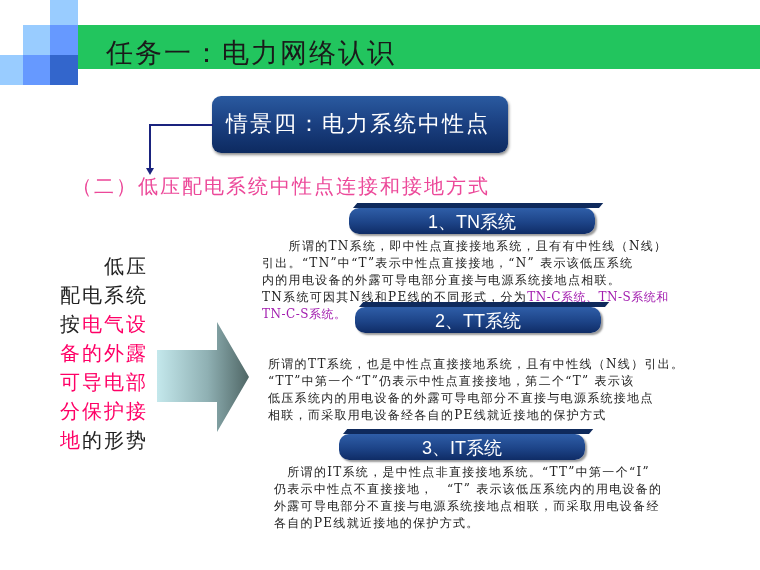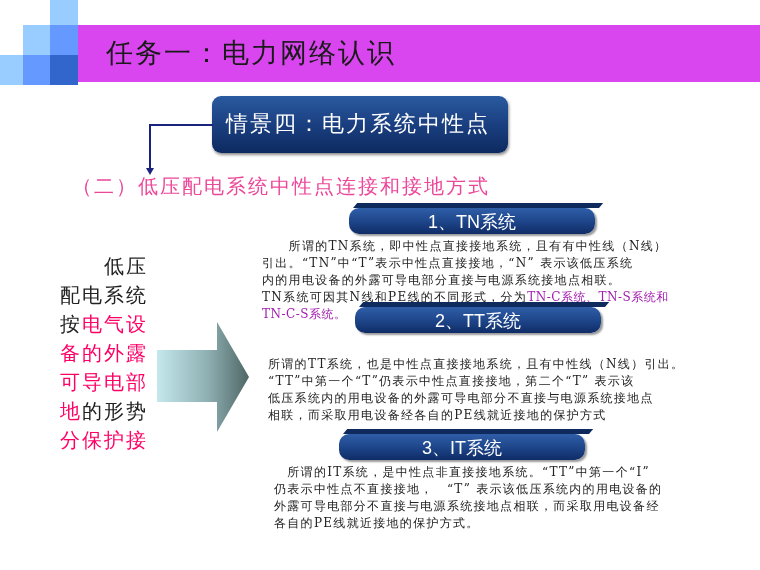--- a/index.html
+++ b/index.html
@@ -1,19 +1,19 @@
 <!DOCTYPE html>
 <html><head>
 <meta charset="utf-8">
 <style>
   html, body { margin:0; padding:0; }
   body { width:760px; height:570px; background:#ffffff; position:relative; overflow:hidden;
          font-family:"DejaVu Serif", "Liberation Serif", serif; }
   .sq { position:absolute; }
-  .title-bar { position:absolute; left:78px; top:25px; width:682px; height:57px; background:#d946ef; }
+  .title-bar { position:absolute; left:78px; top:25px; width:682px; height:44px; background:#22c55e; }
   .title-bar .title { position:absolute; left:28px; top:10px; font-size:27px; color:#1a1a1a; letter-spacing:2px; }
   .scene-box { position:absolute; left:212px; top:96px; width:296px; height:57px; border-radius:9px;
                background:linear-gradient(180deg,#2a5aa0 0%,#1a3f80 50%,#0d2a60 100%);
                box-shadow:1px 2px 3px rgba(0,0,0,0.45); }
   .scene-box .label { position:absolute; left:14px; top:13px; font-size:22px; color:#ffffff; letter-spacing:2px; white-space:nowrap; }
   .connector-h { position:absolute; left:149px; top:124px; width:64px; height:2px; background:#1a237e; }
   .connector-v { position:absolute; left:149px; top:124px; width:2px; height:46px; background:#1a237e; }
   .connector-arrow { position:absolute; left:146px; top:168px; width:0; height:0;
                      border-left:4px solid transparent; border-right:4px solid transparent; border-top:7px solid #1a237e; }
   .section-heading { position:absolute; left:72px; top:173px; font-size:20px; color:#ec4899; letter-spacing:2px; white-space:nowrap; }
@@ -53,22 +53,22 @@
 <div class="connector-arrow"></div>
 
 <div class="section-heading">（二）低压配电系统中性点连接和接地方式</div>
 
 <div class="left-text">
   <span class="line"><span>低压</span></span>
   <span class="line"><span>配电系统</span></span>
   <span class="line"><span>按</span><span class="pink">电气设</span></span>
   <span class="line pink"><span>备的外露</span></span>
   <span class="line pink"><span>可导电部</span></span>
+  <span class="line pink"><span>分保护接</span></span>
   <span class="line"><span class="pink">地</span><span>的形势</span></span>
-  <span class="line pink"><span>分保护接</span></span>
 </div>
 
 <svg class="big-arrow" width="92" height="110" viewBox="0 0 92 110">
   <defs>
     <linearGradient id="ag" x1="0" y1="0" x2="1" y2="0">
       <stop offset="0" stop-color="#c4e8ec"></stop>
       <stop offset="0.55" stop-color="#8fb0b3"></stop>
       <stop offset="1" stop-color="#4f6665"></stop>
     </linearGradient>
   </defs>

